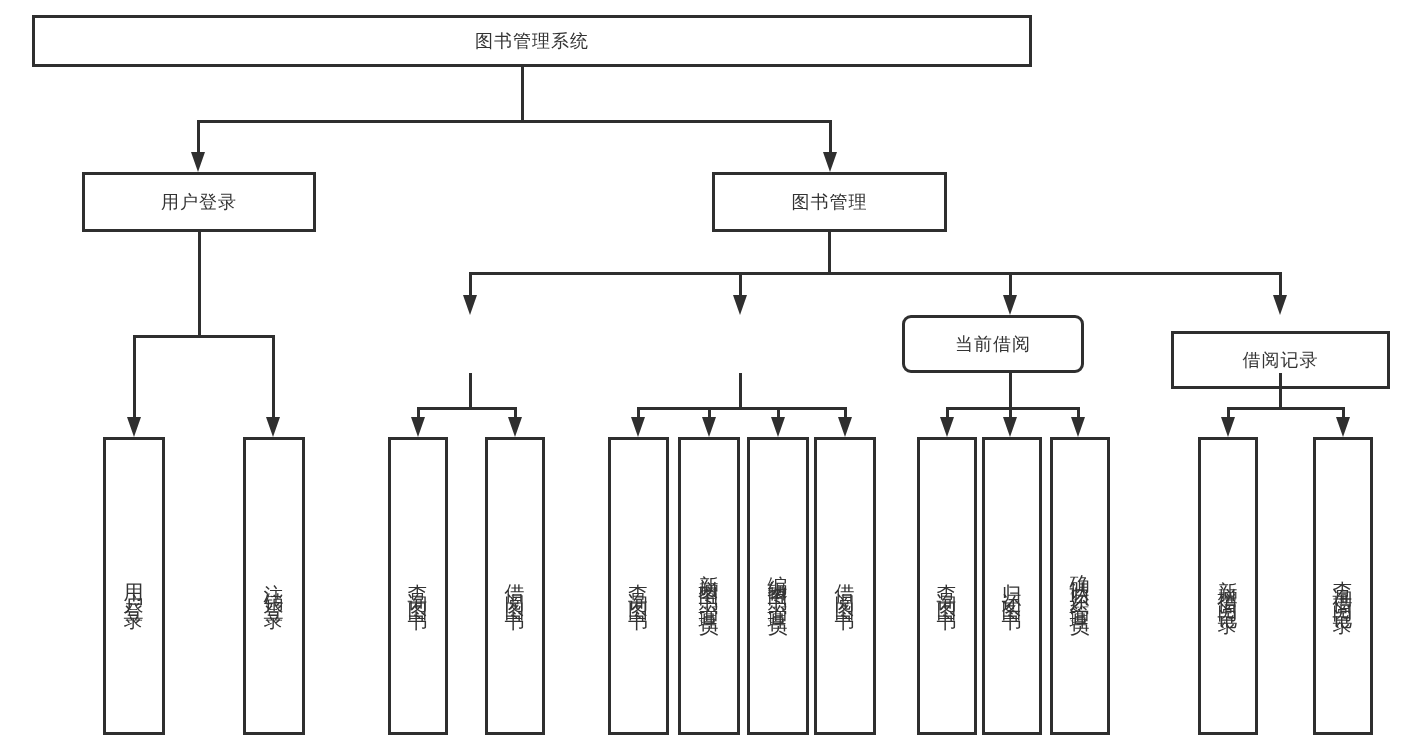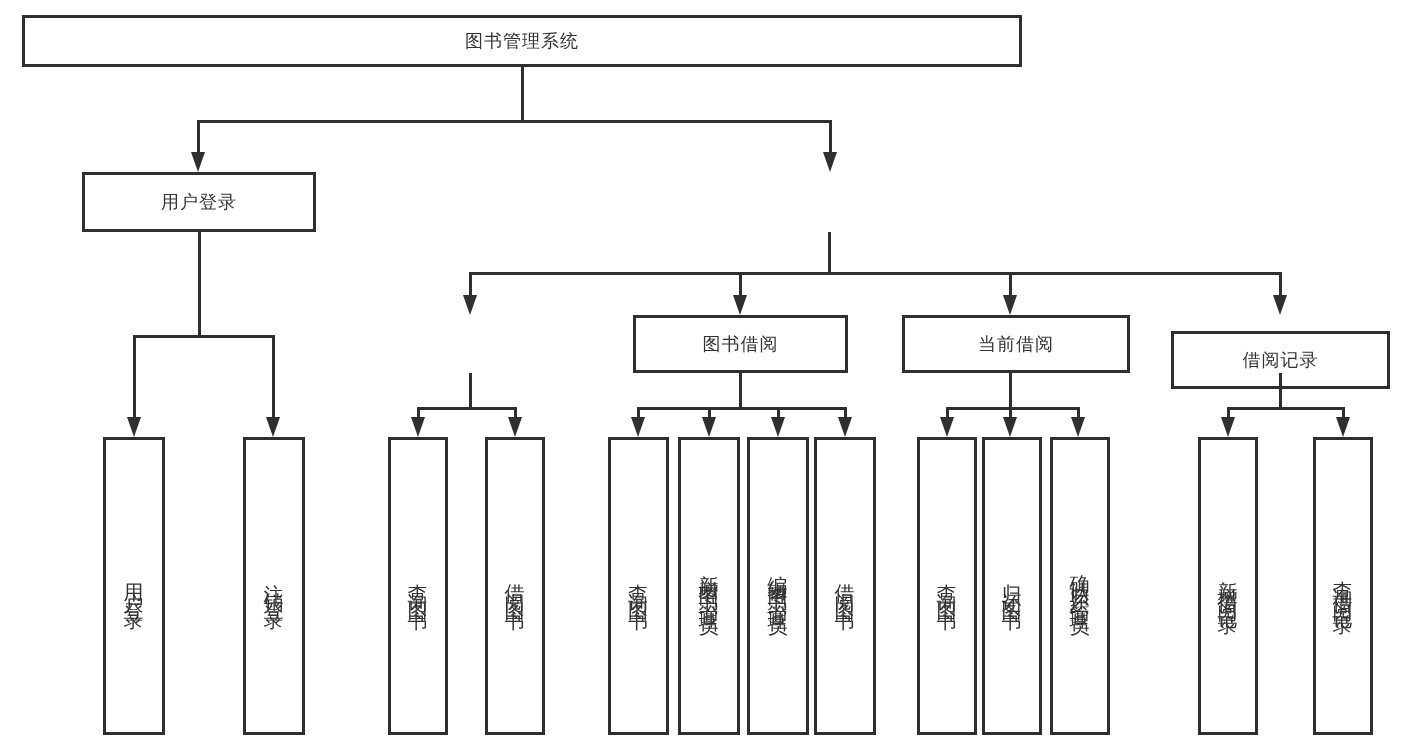--- a/index.html
+++ b/index.html
@@ -64,57 +64,57 @@
     color: #b5b5b5;
     white-space: nowrap;
     z-index: 5;
   }
 </style>
 </head>
 <body>
 
 <div id="stage">
 
-  <div class="box" style="left:22px; top:15px; width:1000px; height:52px;">
+  <div class="box" style="left:32px; top:15px; width:1000px; height:52px;">
     <span class="hlabel">图书管理系统</span>
   </div>
 
   <div class="vline" style="left:521px; top:67px;  height:54px;"></div>
   <div class="hline" style="left:197px; top:120px; width:634px;"></div>
   <div class="vline" style="left:197px; top:120px; height:36px;"></div>
   <div class="arrow" style="left:191px; top:152px;"></div>
   <div class="vline" style="left:829px; top:120px; height:36px;"></div>
   <div class="arrow" style="left:823px; top:152px;"></div>
 
   <div class="box" style="left:82px; top:172px; width:234px; height:60px;">
     <span class="hlabel">用户登录</span>
+  </div>
+  <div class="box" style="left:712px; top:172px; width:235px; height:60px;">
+    <span class="hlabel">图书管理</span>
   </div>
 
   <div class="vline" style="left:198px; top:232px; height:103px;"></div>
   <div class="hline" style="left:133px; top:335px; width:141px;"></div>
   <div class="vline" style="left:133px; top:335px; height:84px;"></div>
   <div class="arrow" style="left:127px; top:417px;"></div>
   <div class="vline" style="left:272px; top:335px; height:84px;"></div>
   <div class="arrow" style="left:266px; top:417px;"></div>
 
   <div class="vline" style="left:828px; top:232px; height:40px;"></div>
   <div class="hline" style="left:469px; top:272px; width:812px;"></div>
   <div class="vline" style="left:469px;  top:272px; height:25px;"></div>
   <div class="arrow" style="left:463px;  top:295px;"></div>
   <div class="vline" style="left:739px;  top:272px; height:25px;"></div>
   <div class="arrow" style="left:733px;  top:295px;"></div>
   <div class="vline" style="left:1009px; top:272px; height:25px;"></div>
   <div class="arrow" style="left:1003px; top:295px;"></div>
   <div class="vline" style="left:1279px; top:272px; height:25px;"></div>
   <div class="arrow" style="left:1273px; top:295px;"></div>
 
-  <div class="box" style="left:633px; top:315px; width:215px; height:58px;">
-    <span class="hlabel">图书借阅</span>
-  </div>
-  <div class="box" style="left:902px; top:315px; width:228px; height:58px;">
+  <div class="box" style="left:902px; top:315px; width:182px; height:58px;border-radius:9px;">
     <span class="hlabel">当前借阅</span>
   </div>
   <div class="box" style="left:1171px; top:315px; width:219px; height:58px;margin-top:16px;">
     <span class="hlabel">借阅记录</span>
   </div>
 
   <div class="vline" style="left:469px; top:373px; height:34px;"></div>
   <div class="hline" style="left:417px; top:407px; width:100px;"></div>
   <div class="vline" style="left:417px; top:407px; height:12px;"></div>
   <div class="arrow" style="left:411px; top:417px;"></div>

